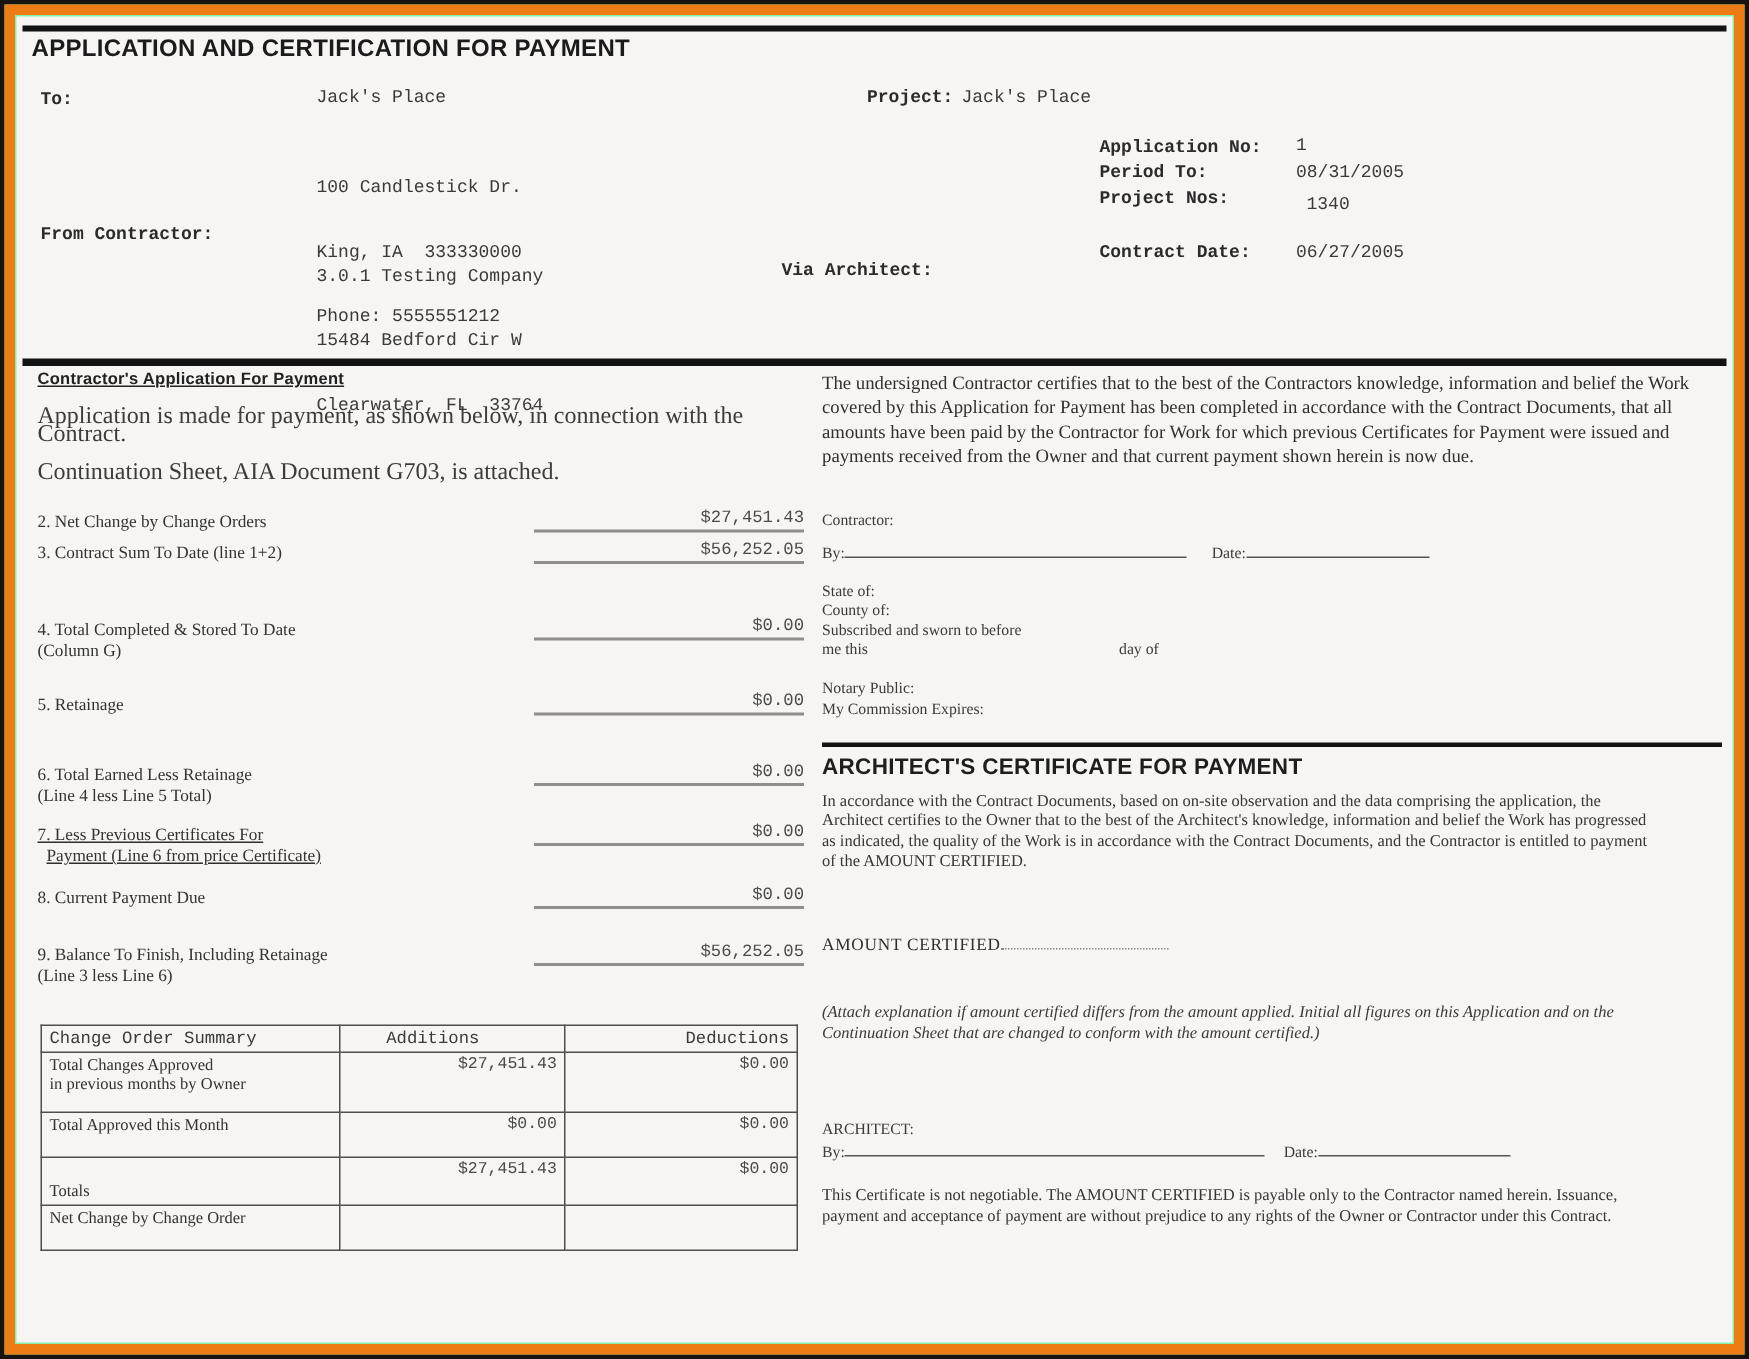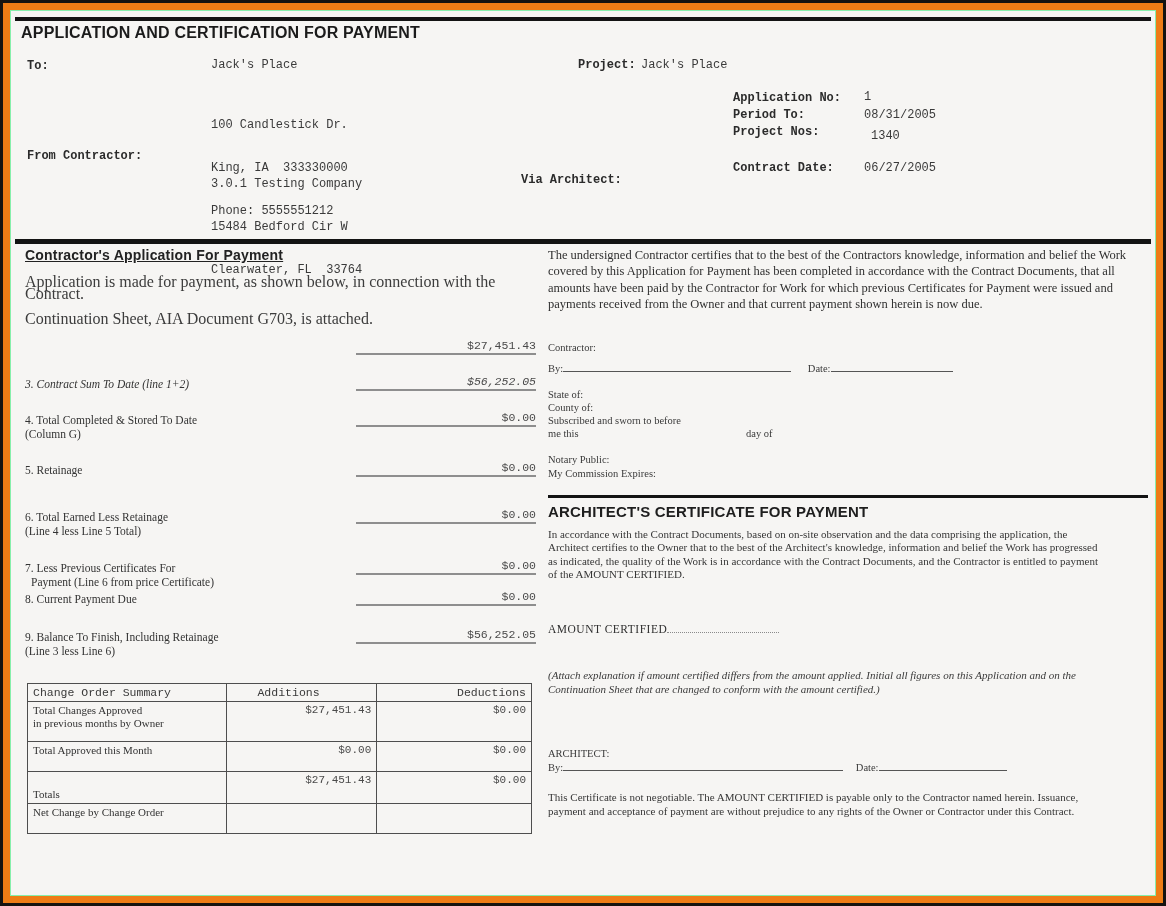--- a/index.html
+++ b/index.html
@@ -17,21 +17,21 @@
     font-family:"Liberation Sans", sans-serif; font-weight:bold;
     font-size:16px; color:#1b1b1b; letter-spacing:.2px;
   }
   .mono { font-family:"Liberation Mono", monospace; font-size:12px; color:#3a3a3a; white-space:pre; }
   .mono-b { font-family:"Liberation Mono", monospace; font-size:12px; font-weight:bold; color:#2b2b2b; white-space:pre; }
   .mono-lines div { line-height:15px; }
 
   
   .left-col { left:14px; top:236px; width:512px; height:640px; }
   .app-title {
-    font-family:"Liberation Sans", sans-serif; font-weight:bold; font-size:14px;
+    font-family:"Liberation Sans", sans-serif; font-weight:bold; font-size:11px;
     color:#222; text-decoration:underline; letter-spacing:.2px;
   }
   .app-sub { font-size:16px; line-height:12px; color:#3c3c3c; margin-top:13px; }
   .line-item { position:absolute; left:0; width:511px; }
   .li-label { font-size:11.5px; color:#333; line-height:14px; width:320px; }
   .li-amount {
     position:absolute; right:0; top:-2px; width:180px; text-align:right;
     font-family:"Liberation Mono", monospace; font-size:11.5px; color:#4a4a4a;
     border-bottom:2px solid #8e8e8e; padding-bottom:1px;
   }
@@ -92,39 +92,40 @@
   <div class="abs mono-b" style="left:510px; top:162px;">Via Architect:</div>
 
   <div class="abs rule" style="left:4px; right:4px; top:228px; height:5px;"></div>
 
   <div class="abs left-col">
     <div class="app-title">Contractor's Application For Payment</div>
     <div class="app-sub">Application is made for payment, as shown below, in connection with the Contract.</div>
     <div class="app-sub">Continuation Sheet, AIA Document G703, is attached.</div>
 
     <div class="line-item" style="top:94px;">
+      <div class="li-label"><span>2. Net Change by Change Orders</span></div>
       <div class="li-amount">$27,451.43</div>
     </div>
-    <div class="line-item" style="top:130px;font-style:italic;">
+    <div class="line-item" style="top:115px;">
       <div class="li-label"><span>3. Contract Sum To Date (line 1+2)</span></div>
       <div class="li-amount">$56,252.05</div>
     </div>
     <div class="line-item" style="top:166px;">
       <div class="li-label"><span>4. Total Completed &amp; Stored To Date</span><br><span>(Column G)</span></div>
       <div class="li-amount">$0.00</div>
     </div>
     <div class="line-item" style="top:216px;">
       <div class="li-label"><span>5. Retainage</span></div>
       <div class="li-amount">$0.00</div>
     </div>
     <div class="line-item" style="top:263px;">
       <div class="li-label"><span>6. Total Earned Less Retainage</span><br><span>(Line 4 less Line 5 Total)</span></div>
       <div class="li-amount">$0.00</div>
     </div>
-    <div class="line-item" style="top:314px;">
+    <div class="line-item" style="top:303px;text-decoration:underline;">
       <div class="li-label"><span>7. Less Previous Certificates For</span><br><span style="padding-left:6px;">Payment (Line 6 from price Certificate)</span></div>
       <div class="li-amount">$0.00</div>
     </div>
     <div class="line-item" style="top:345px;">
       <div class="li-label"><span>8. Current Payment Due</span></div>
       <div class="li-amount">$0.00</div>
     </div>
     <div class="line-item" style="top:383px;">
       <div class="li-label"><span>9. Balance To Finish, Including Retainage</span><br><span>(Line 3 less Line 6)</span></div>
       <div class="li-amount">$56,252.05</div>

